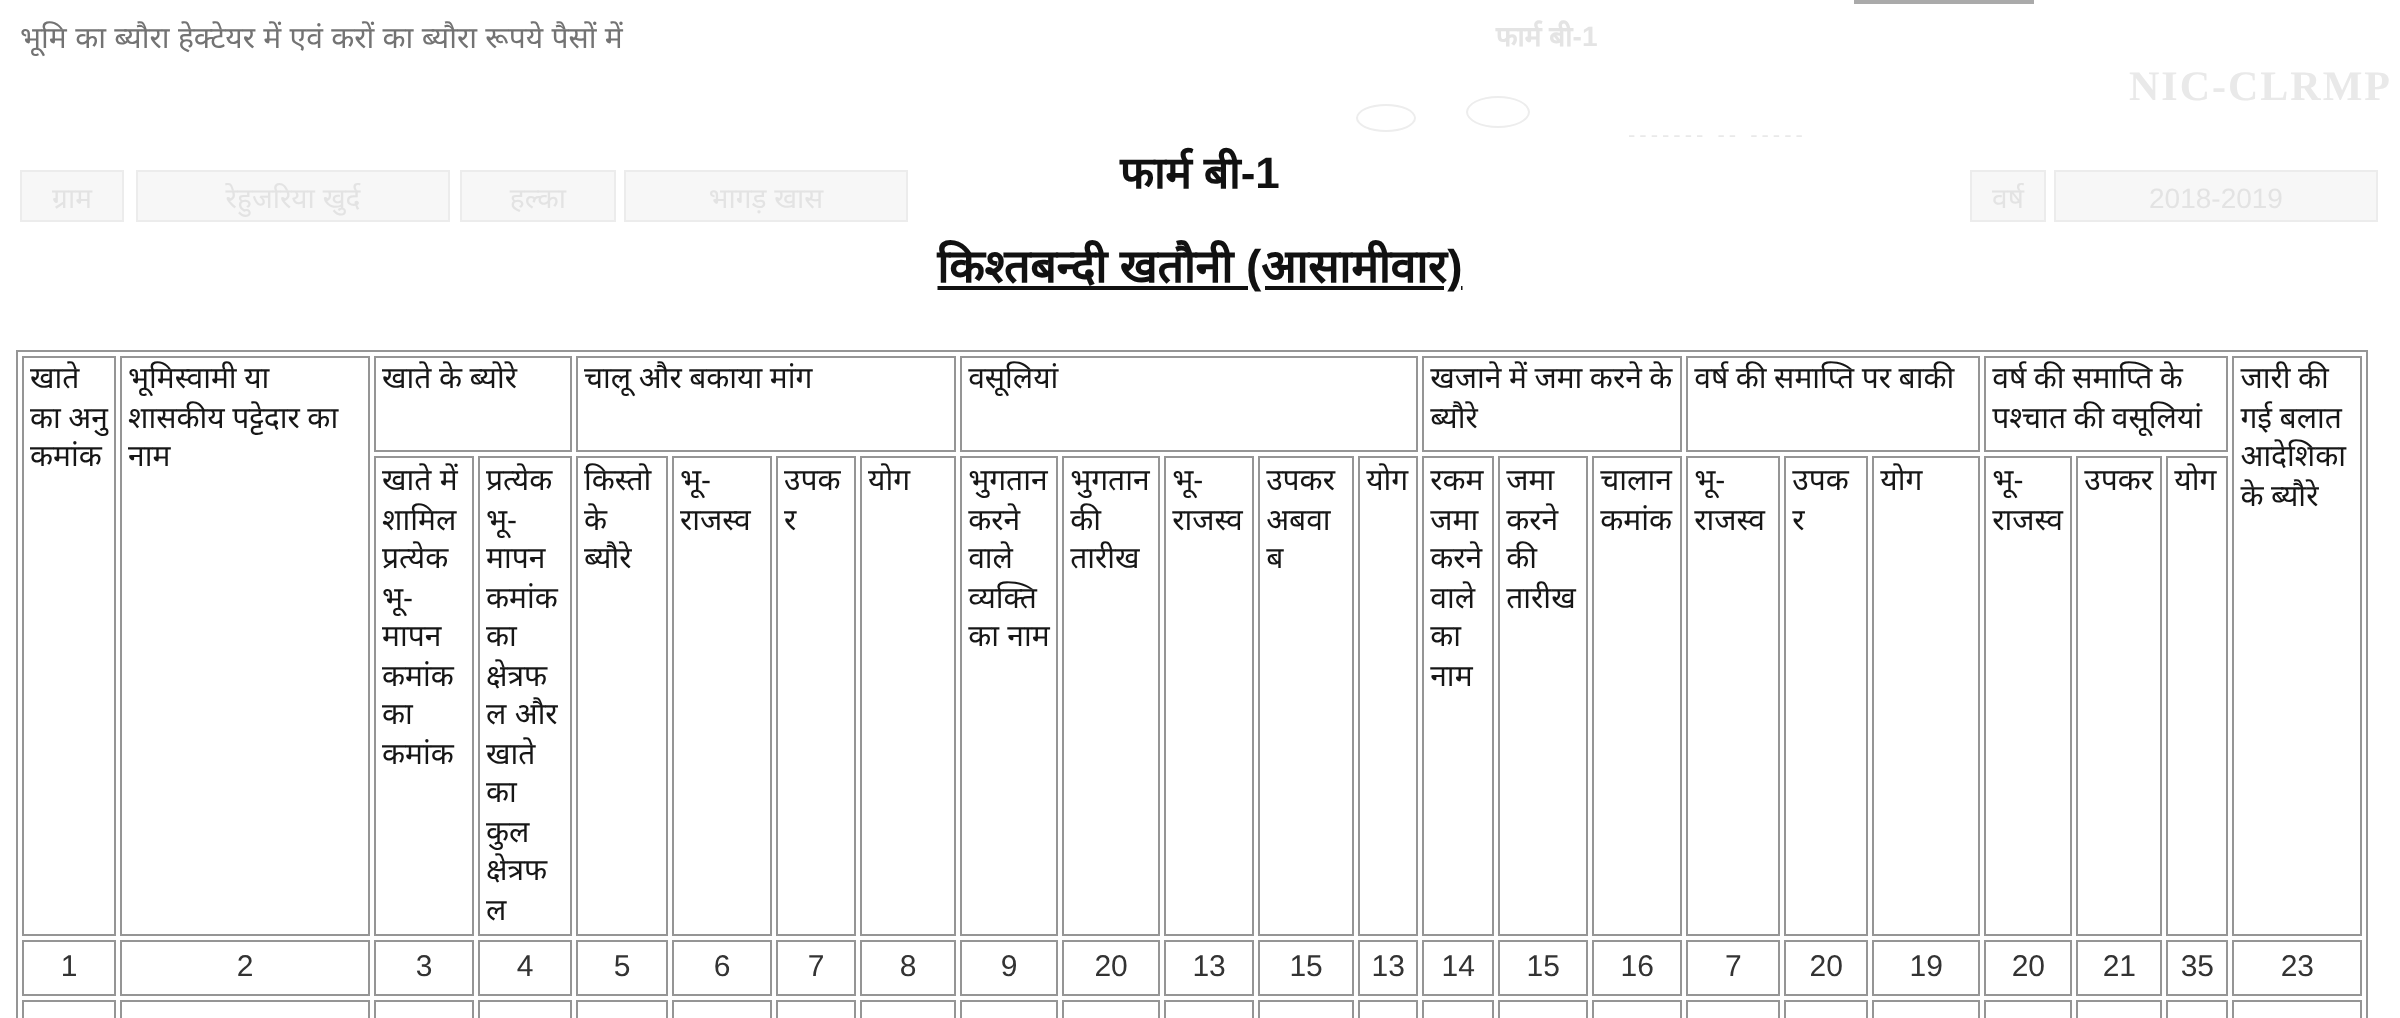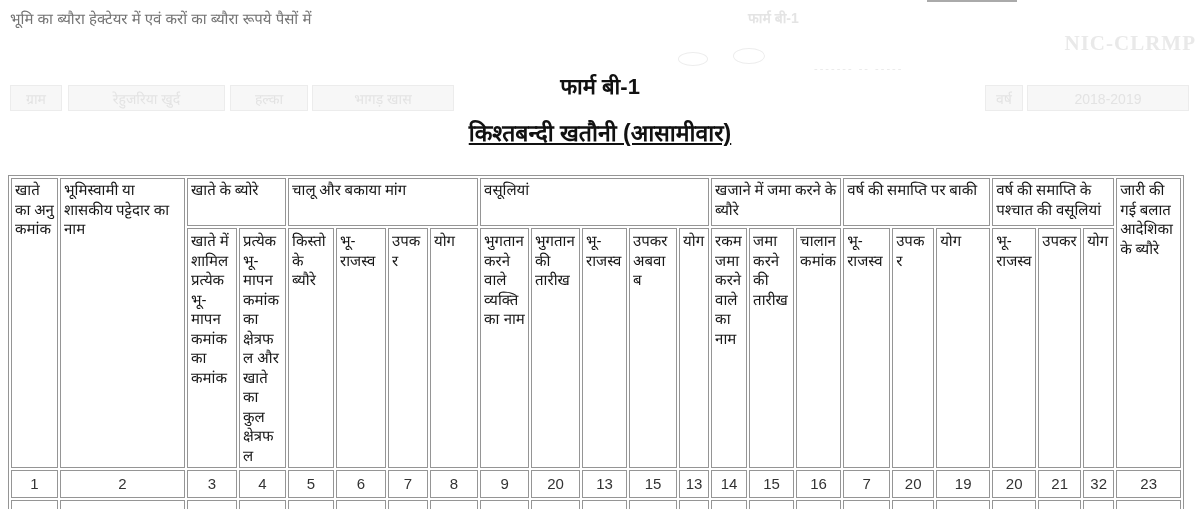--- a/index.html
+++ b/index.html
@@ -142,21 +142,21 @@
     <td>15</td>
     <td>13</td>
     <td>14</td>
     <td>15</td>
     <td>16</td>
     <td>7</td>
     <td>20</td>
     <td>19</td>
     <td>20</td>
     <td>21</td>
-    <td>32</td>
+    <td>35</td>
     <td>23</td>
   </tr>
   <tr class="emptyrow">
     <td></td>
         <td></td>
     <td></td>
         <td></td>
     <td></td>
         <td></td>
     <td></td>

